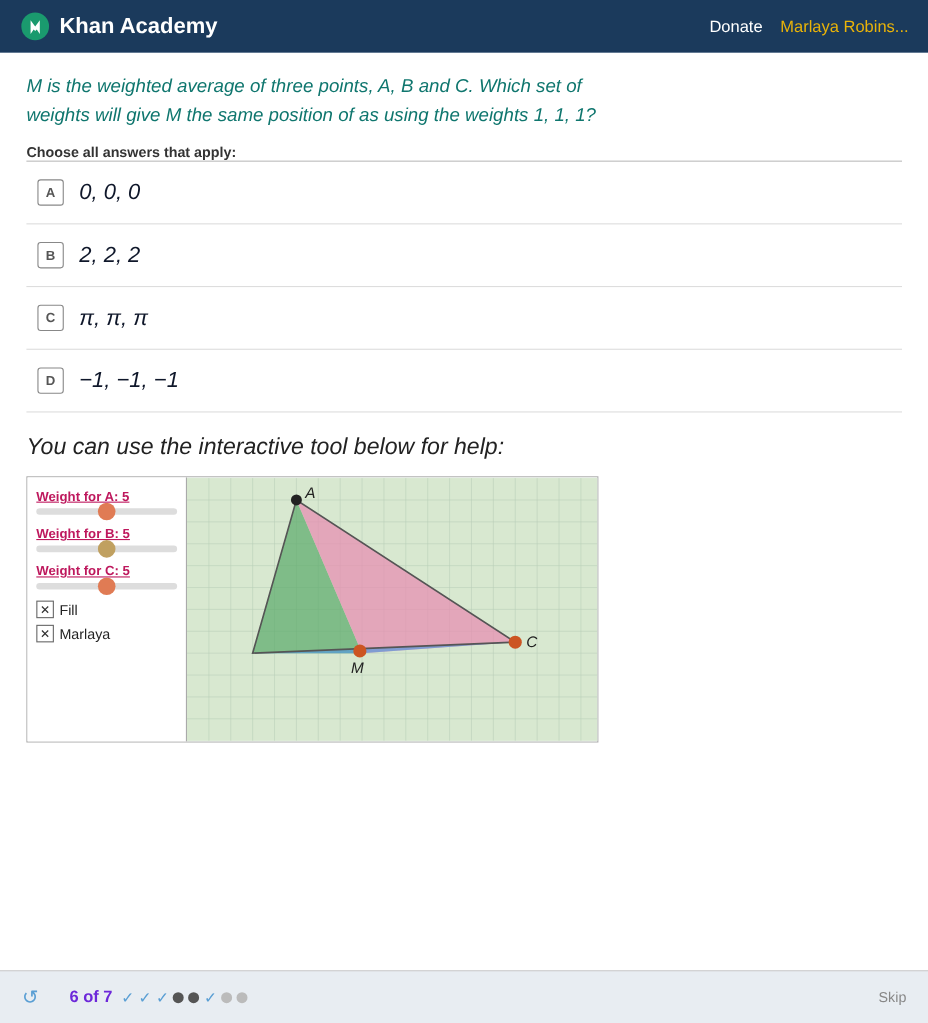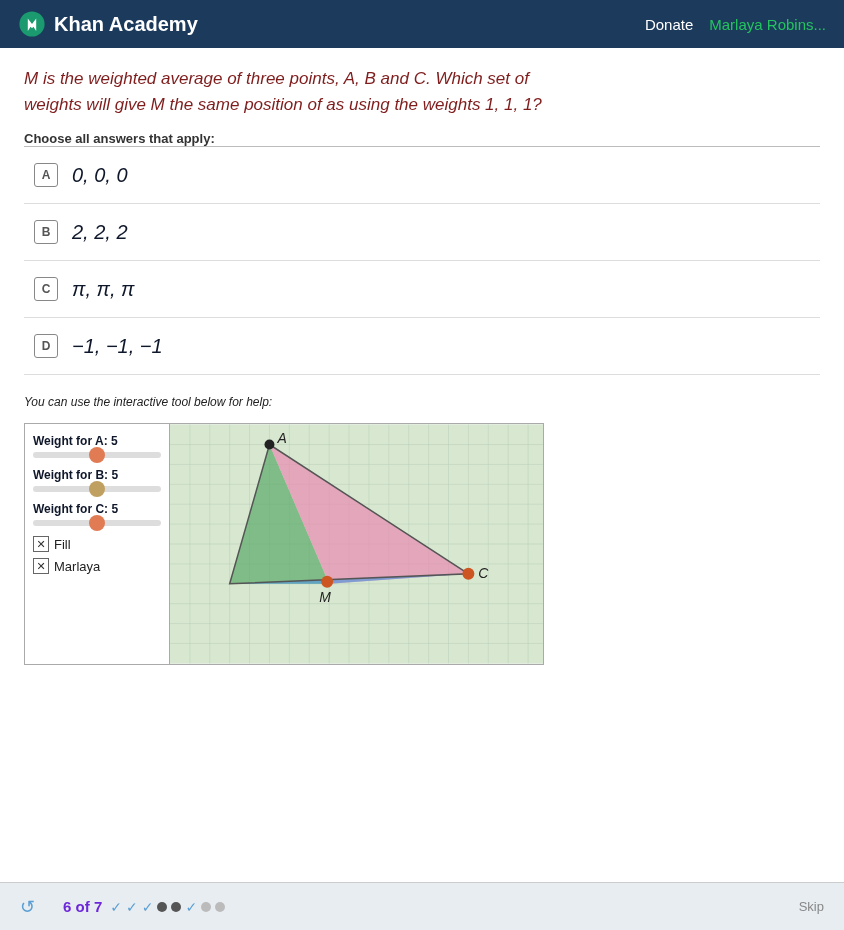--- a/index.html
+++ b/index.html
@@ -40,36 +40,36 @@
       gap: 16px;
     }
     .donate-btn {
       color: white;
       font-size: 15px;
       cursor: pointer;
       background: none;
       border: none;
     }
     .user-name {
-      color: #22c55e;
+      color: #eab308;
       font-size: 15px;
     }
 
     
     .content {
       background: white;
       margin: 0;
       padding: 18px 24px 16px 24px;
       min-height: 882px;
       position: relative;
     }
 
     .question-text {
       font-size: 17px;
-      color: #7f1d1d;
+      color: #0f766e;
       line-height: 1.5;
       font-style: italic;
       margin-bottom: 14px;
     }
     .question-text em {
       font-style: italic;
     }
 
     .choose-label {
       font-size: 13px;
@@ -110,21 +110,21 @@
       font-size: 20px;
       color: #0f172a;
       font-style: italic;
     }
 
     
     .tool-section {
       margin-top: 20px;
     }
     .tool-hint {
-      font-size: 12px;
+      font-size: 21px;
       color: #222;
       margin-bottom: 14px;
       font-style: italic;
     }
 
     .tool-container {
       display: flex;
       gap: 0;
       border: 1px solid #aaa;
       width: 520px;
@@ -134,23 +134,24 @@
     
     .controls-panel {
       width: 145px;
       background: white;
       border-right: 1px solid #aaa;
       padding: 10px 8px;
       flex-shrink: 0;
     }
     .weight-label {
       font-size: 12px;
-      color: #0f172a;
+      color: #be185d;
       font-weight: bold;
       margin-bottom: 4px;
+      text-decoration: underline;
     }
     .slider-track {
       width: 100%;
       height: 6px;
       background: #ddd;
       border-radius: 3px;
       position: relative;
       margin-bottom: 10px;
     }
     .slider-thumb {

